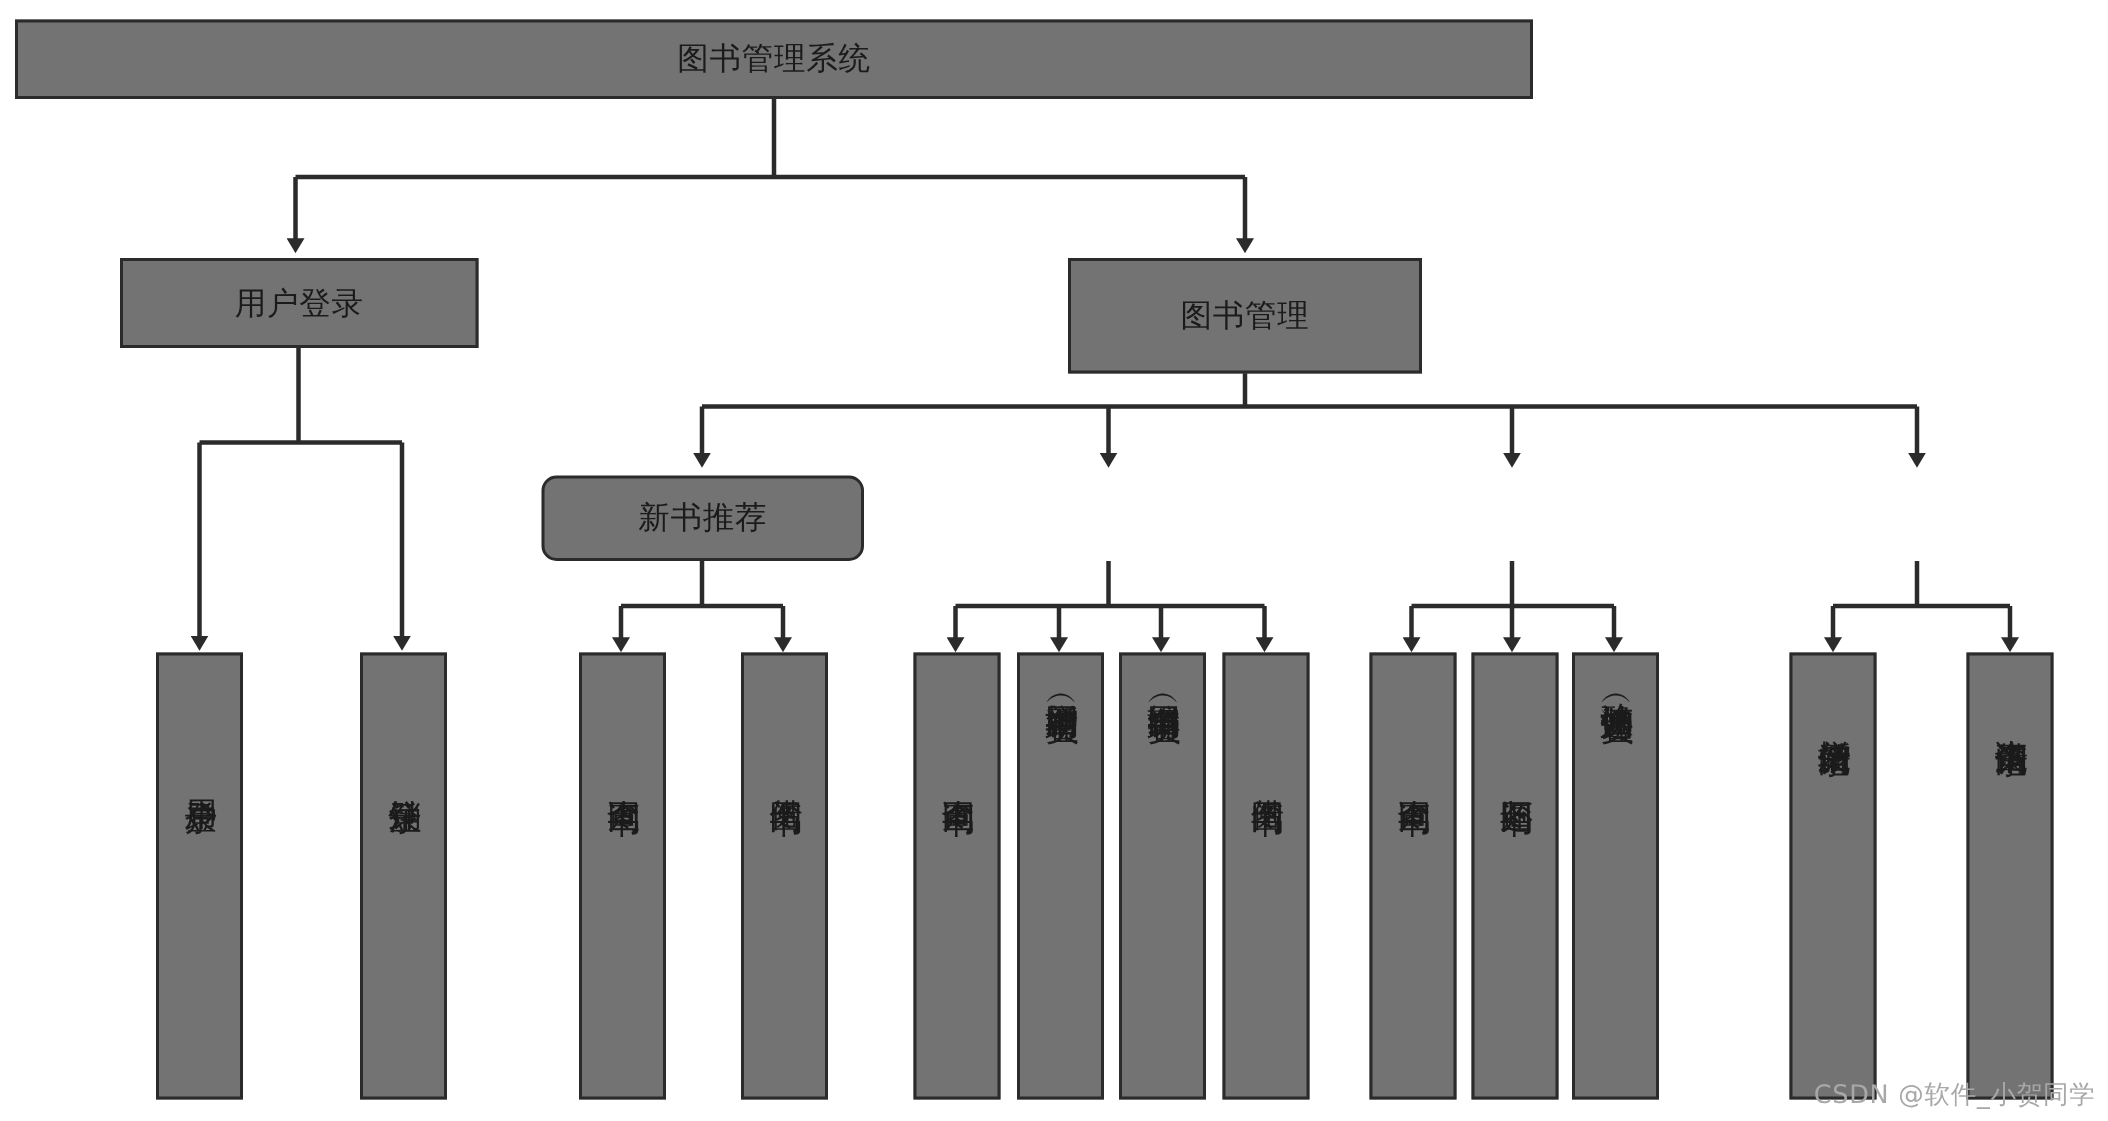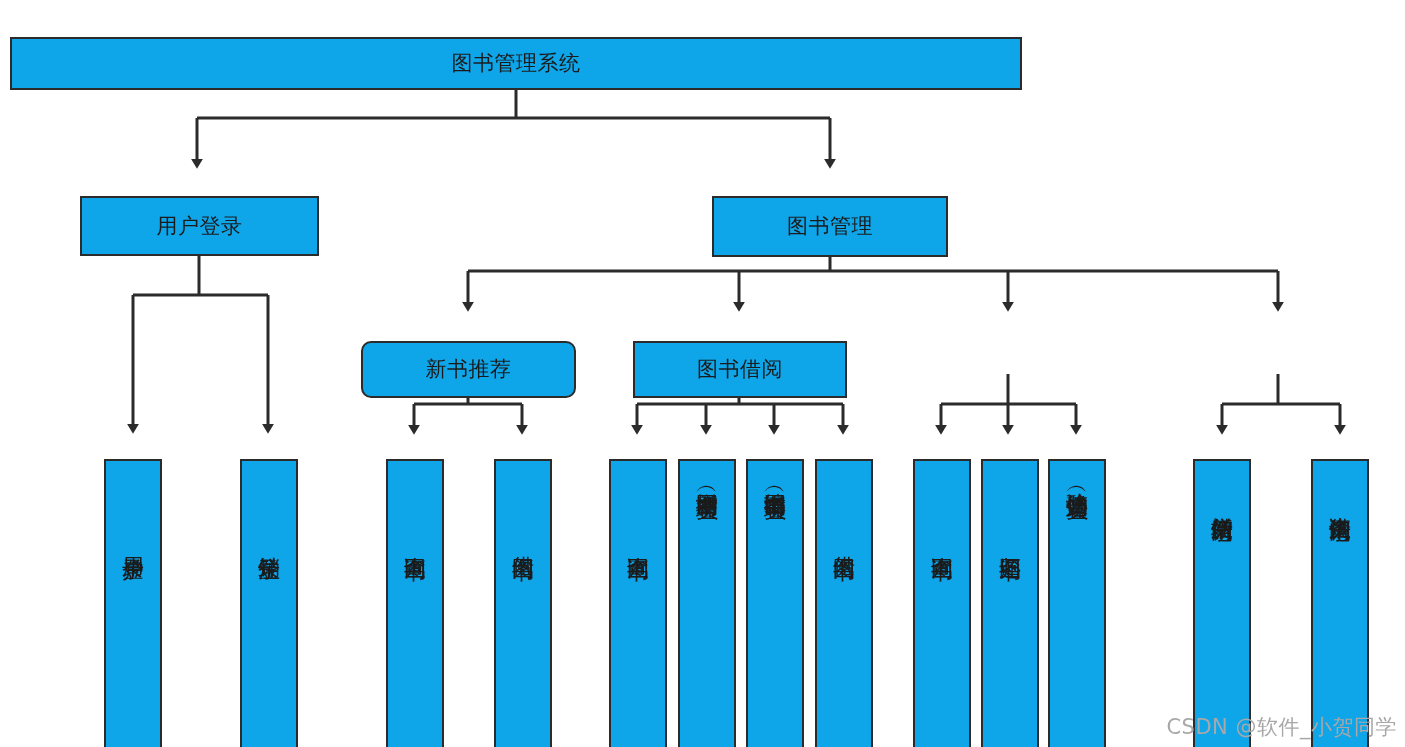--- a/index.html
+++ b/index.html
@@ -19,26 +19,25 @@
     position: absolute;
     left: 0;
     top: 0;
     width: 1405px;
     height: 747px;
     pointer-events: none;
   }
   .node {
     position: absolute;
     box-sizing: border-box;
-    background: #0ea5e9;
+    background: #737373;
     border: 2.5px solid #2b2b2b;
     display: flex;
     align-items: center;
     justify-content: center;
-    margin-top: 24px;
   }
   .node.leaf {
     align-items: flex-start;
     justify-content: center;
   }
   .node-label {
     color: #1b1b1b;
     font-size: 21px;
     line-height: 1.05;
     letter-spacing: 0.5px;
@@ -53,21 +52,21 @@
     letter-spacing: 1px;
     white-space: normal;
   }
   .leaf.pad-a .node-label { margin-top: 78px; }
   .leaf.pad-b .node-label { margin-top: 14px; }
   .leaf.pad-c .node-label { margin-top: 38px; }
   #watermark {
     position: absolute;
     right: 8px;
     bottom: 6px;
-    font-size: 21px;
+    font-size: 17px;
     color: #a8a8a8;
     letter-spacing: 0.5px;
     white-space: nowrap;
   }
 </style>
 </head>
 <body>
 
 <div id="canvas">
 
@@ -122,31 +121,28 @@
   </svg>
 
   <div class="node" style="left:10px; top:13px; width:1012px; height:53px;">
     <span class="node-label">图书管理系统</span>
   </div>
 
   <div class="node" style="left:80px; top:172px; width:239px; height:60px;">
     <span class="node-label">用户登录</span>
   </div>
 
-  <div class="node" style="left:712px; top:172px; width:236px; height:61px;">
+  <div class="node" style="left:712px; top:172px; width:236px; height:77px;">
     <span class="node-label">图书管理</span>
   </div>
 
   <div class="node" style="left:361px; top:317px; width:215px; height:57px;border-radius:10px;">
     <span class="node-label">新书推荐</span>
   </div>
 
-  <div class="node" style="left:633px; top:317px; width:214px; height:57px;">
-    <span class="node-label">图书借阅</span>
-  </div>
 
 
 
   <div class="node leaf pad-a" style="left:104px; top:435px; width:58px; height:298px;">
     <span class="node-label">用户登录</span>
   </div>
 
   <div class="node leaf pad-a" style="left:240px; top:435px; width:58px; height:298px;">
     <span class="node-label">注销登录</span>
   </div>

